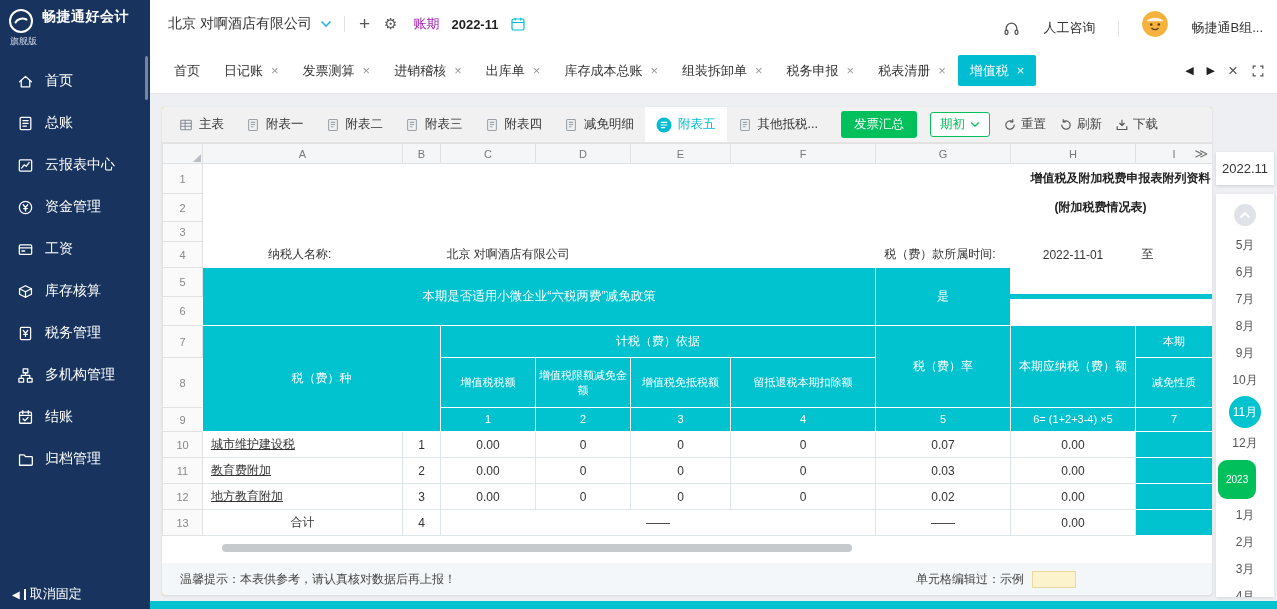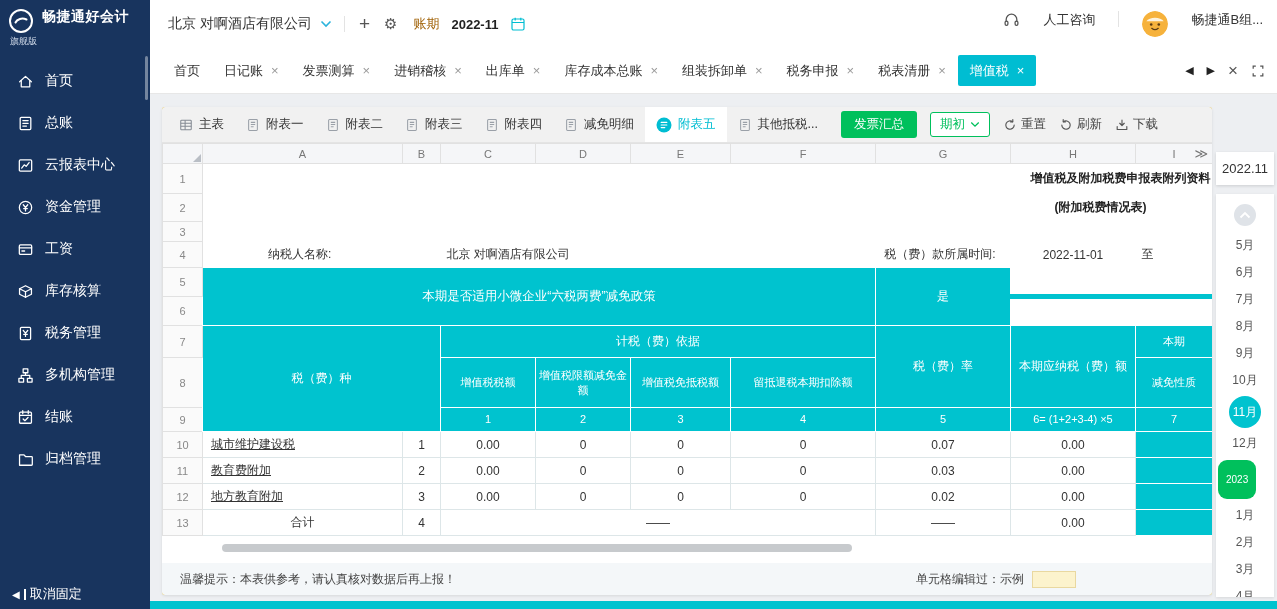--- a/index.html
+++ b/index.html
@@ -22,23 +22,23 @@
 
   
   .main { flex:1; display:flex; flex-direction:column; position:relative; min-width:0; }
 
   
   .topbar { height:48px; background:#fff; display:flex; align-items:center; padding:0 14px 0 18px; gap:12px; }
   .company-select { display:flex; align-items:center; gap:8px; font-size:14px; color:#333; cursor:pointer; }
   .v-divider { width:1px; height:16px; background:#e3e3e3; }
   .tb-plus { font-size:19px; color:#555; font-weight:300; cursor:pointer; padding:0 2px; }
   .tb-gear { font-family:"DejaVu Sans",sans-serif; font-size:15px; color:#555; cursor:pointer; }
-  .tb-label { font-size:13px; color:#a16207; margin-left:4px; }
+  .tb-label { font-size:13px; color:#a21caf; margin-left:4px; }
   .tb-period { font-size:13px; color:#222; font-weight:bold; }
-  .tb-right { margin-left:auto; display:flex; align-items:flex-start; gap:23px; }
+  .tb-right { margin-left:auto; display:flex; align-items:flex-end; gap:23px; }
   .tb-right .link { font-size:13px; color:#333; cursor:pointer; }
   .avatar { width:26px; height:26px; border-radius:50%; overflow:hidden; flex-shrink:0; cursor:pointer; }
 
   
   .tabbar { height:46px; background:#fff; border-bottom:1px solid #e7e7e7; display:flex; align-items:center; padding:0 8px 0 12px; }
   .tab { display:flex; align-items:center; gap:8px; height:31px; padding:0 12px; font-size:13px; color:#333; border-radius:2px; cursor:pointer; white-space:nowrap; }
   .tab .x { color:#999; font-size:13px; line-height:1; }
   .tab.active { background:#00bdd2; color:#fff; }
   .tab.active .x { color:#fff; }
   .tab-controls { margin-left:auto; display:flex; align-items:center; gap:13px; padding-right:4px; }

